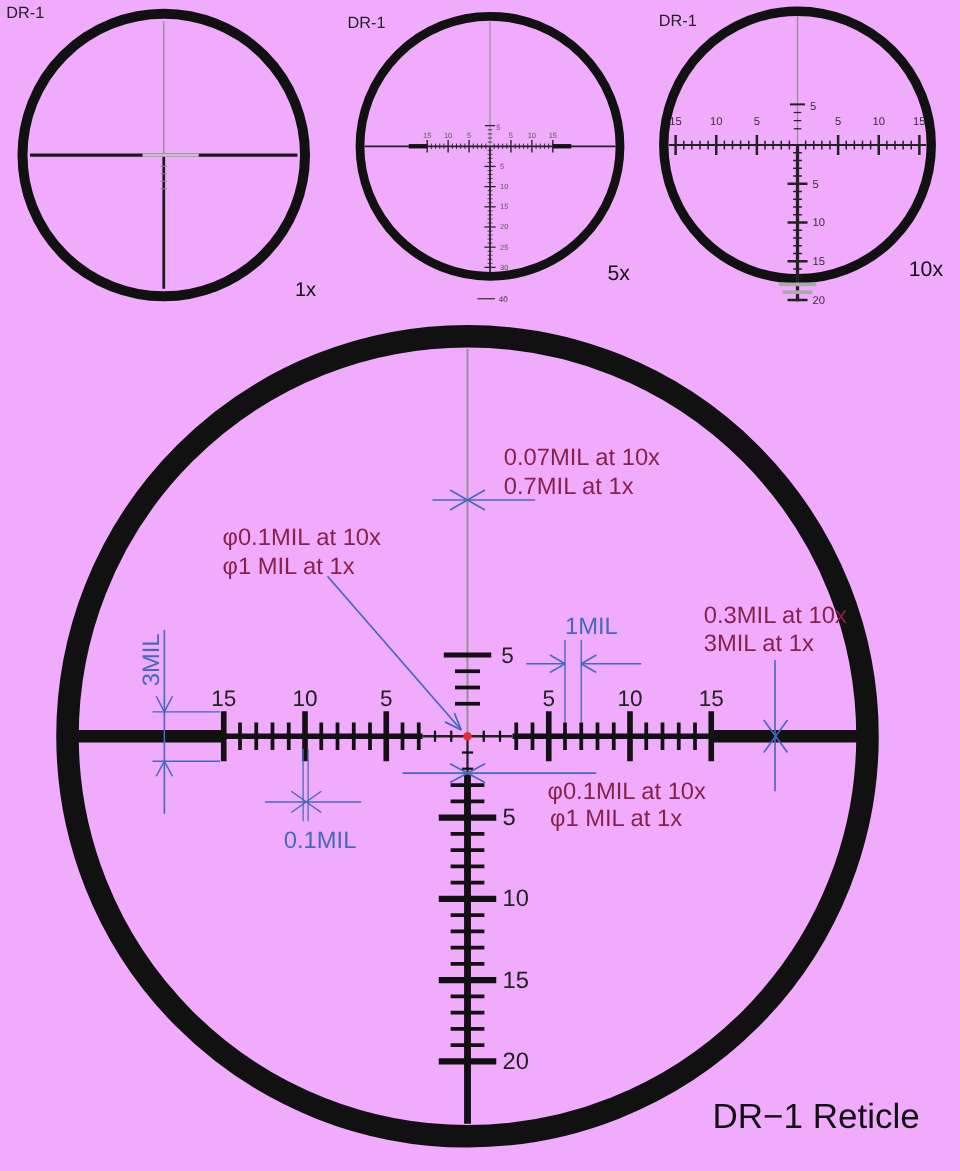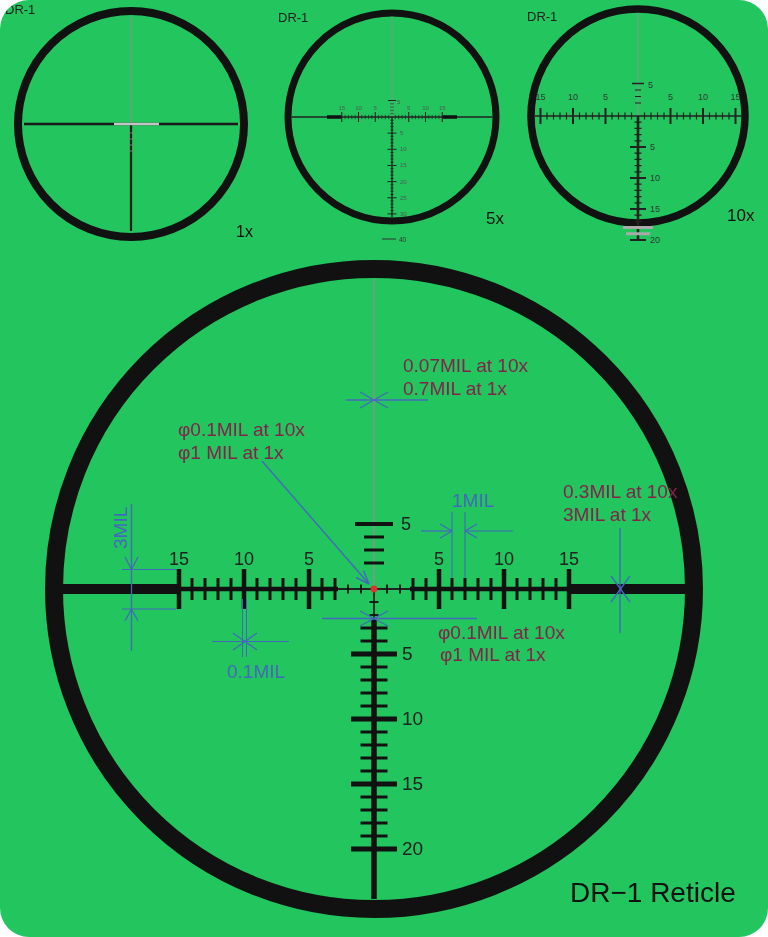--- a/index.html
+++ b/index.html
@@ -1,16 +1,16 @@
 <!DOCTYPE html>
 <html><head>
 <meta charset="utf-8">
 <style>
   html,body{margin:0;padding:0;background:#fff;}
-  #canvas{position:relative;width:768px;height:937px;background:#22c55e;overflow:hidden;border-radius:29px;}
+  #canvas{position:relative;width:768px;height:937px;background:#f0abfc;overflow:hidden;}
   svg{position:absolute;left:0;top:0;}
   text{font-family:"Liberation Sans",sans-serif;}
   .maroonT{fill:#86224A;}
   .blueT{fill:#4468BE;}
   .blue{stroke:#4468BE;fill:none;}
   .blk{stroke:#111;fill:none;}
   .gry{stroke:#8F8F8F;fill:none;}
 </style>
 </head>
 <body>

